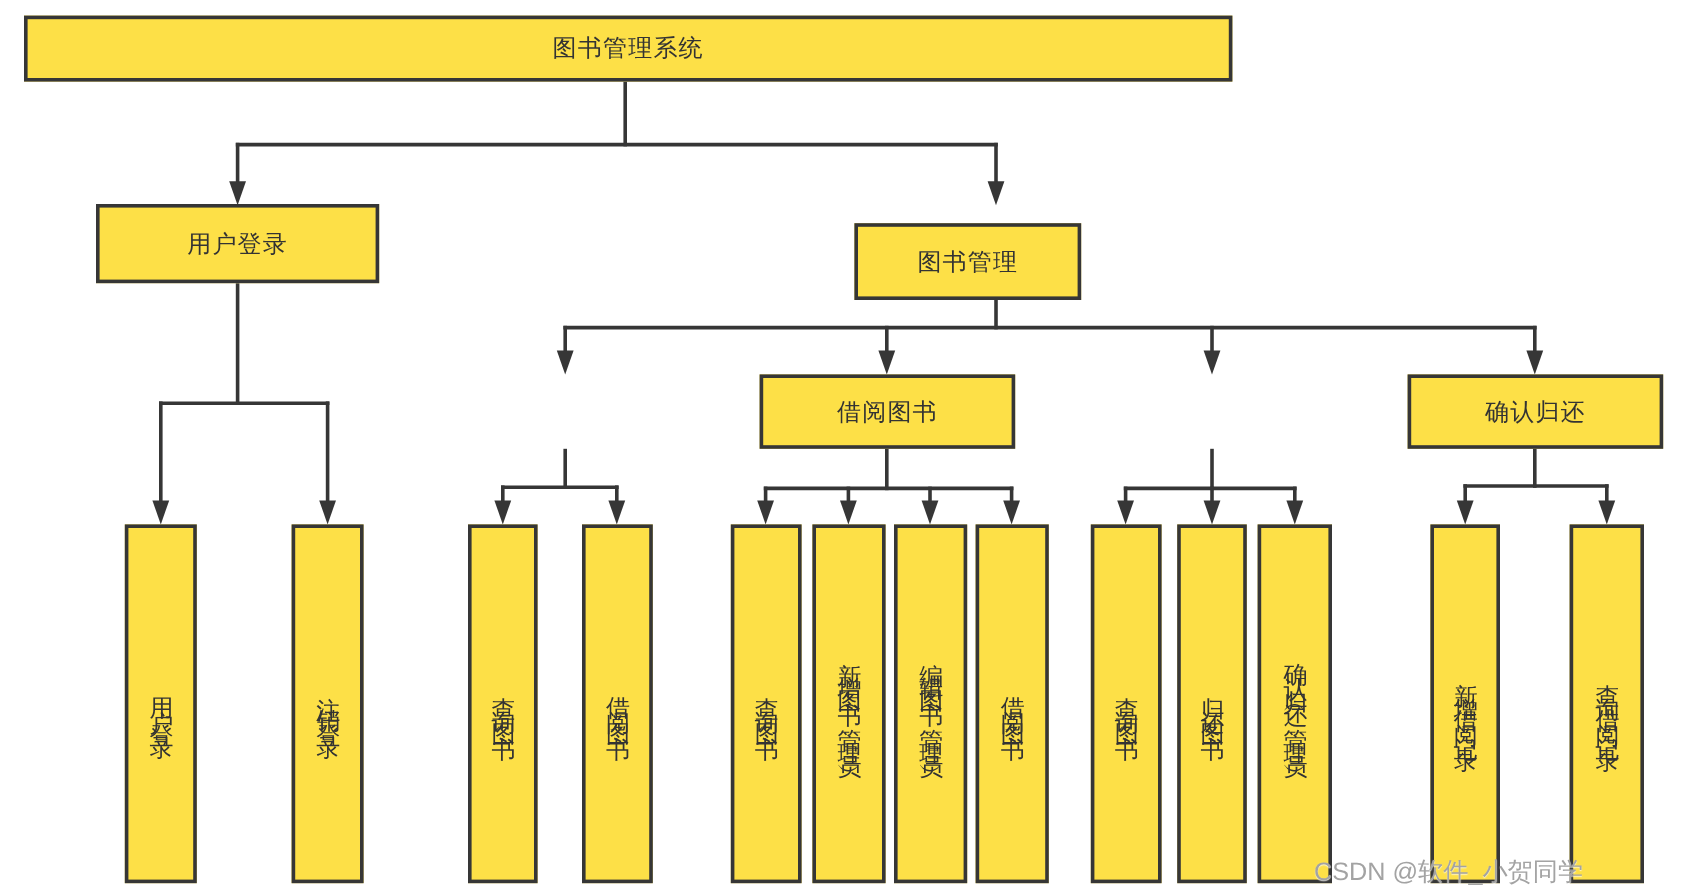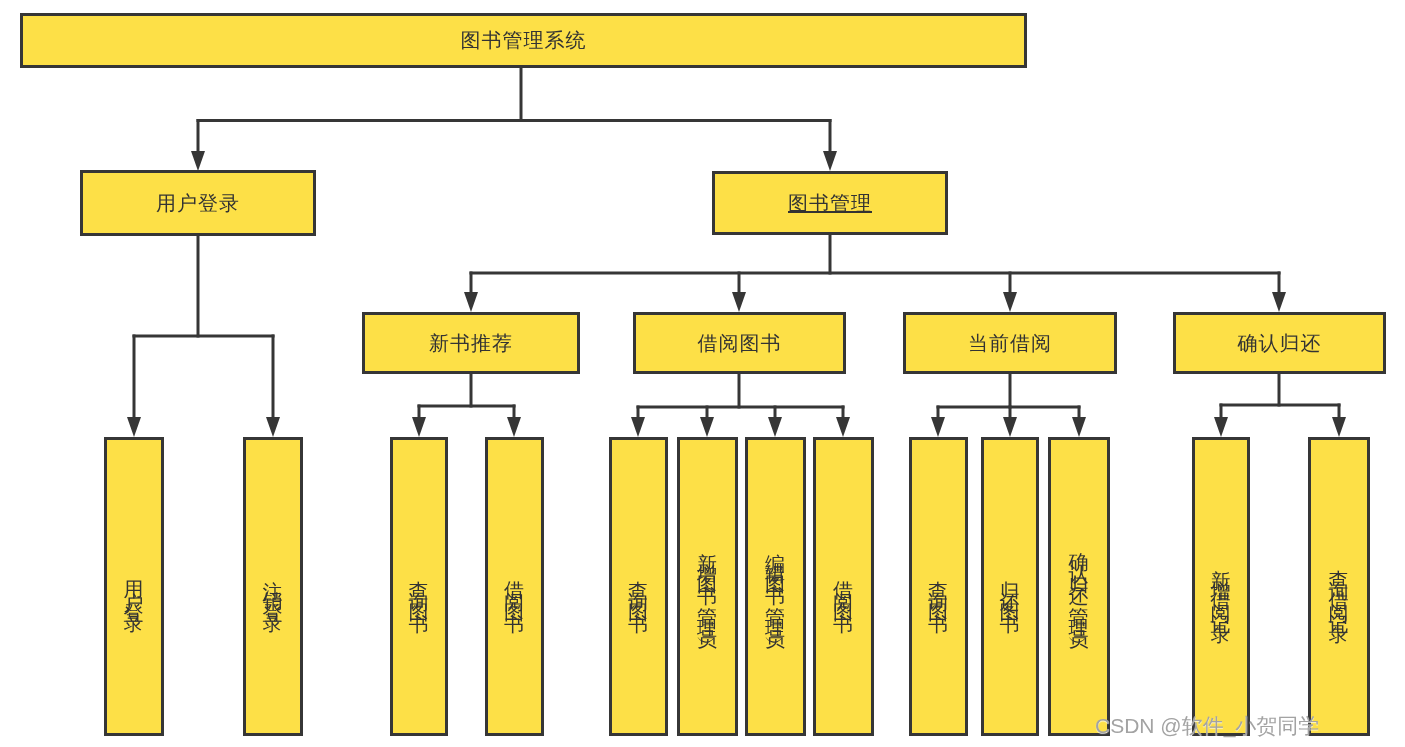--- a/index.html
+++ b/index.html
@@ -24,21 +24,21 @@
   }
   .leaf{
     writing-mode:vertical-rl;text-orientation:mixed;
     letter-spacing:11px;font-size:20px;line-height:1.1;
     display:flex;align-items:center;justify-content:center;
   }
   
   .n-root{left:20px;top:13px;width:1007px;height:55px;}
   
   .n-user-login{left:80px;top:170px;width:236px;height:66px;}
-  .n-book-mgmt{left:712px;top:171px;width:236px;height:64px;text-decoration:underline;}
+  .n-book-mgmt{left:712px;top:186px;width:189px;height:64px;}
   
   .n-l3{top:312px;height:62px;}
   .n-newbook{left:362px;width:218px;}
   .n-borrow{left:633px;width:213px;}
   .n-current{left:903px;width:214px;}
   .n-record{left:1173px;width:213px;}
   
   .n-leaf{top:437px;height:299px;}
   .lf1{left:104px;width:60px;}
   .lf2{left:243px;width:60px;}
@@ -138,23 +138,21 @@
       <line x1="1339" y1="403.5" x2="1339" y2="421"></line>
       <polygon points="1332,417 1346,417 1339,437"></polygon>
     </g>
   </svg>
 
   <div class="node n-root">图书管理系统</div>
 
   <div class="node n-user-login">用户登录</div>
   <div class="node n-book-mgmt">图书管理</div>
 
-  <div class="node n-l3 n-newbook">新书推荐</div>
   <div class="node n-l3 n-borrow">借阅图书</div>
-  <div class="node n-l3 n-current">当前借阅</div>
   <div class="node n-l3 n-record">确认归还</div>
 
   <div class="node n-leaf leaf lf1">用户登录</div>
   <div class="node n-leaf leaf lf2">注销登录</div>
 
   <div class="node n-leaf leaf lf3">查询图书</div>
   <div class="node n-leaf leaf lf4">借阅图书</div>
 
   <div class="node n-leaf leaf lf5">查询图书</div>
   <div class="node n-leaf leaf lf6">新增图书（管理员）</div>

